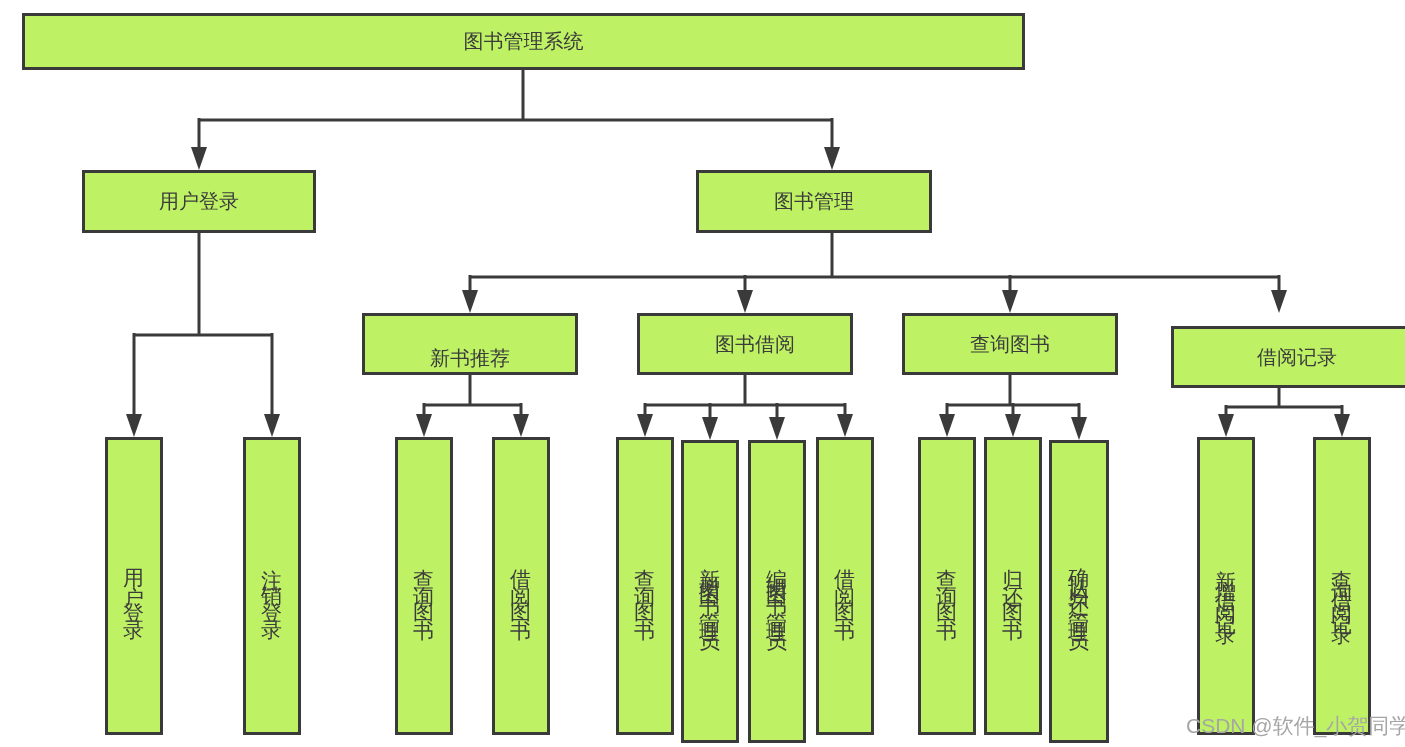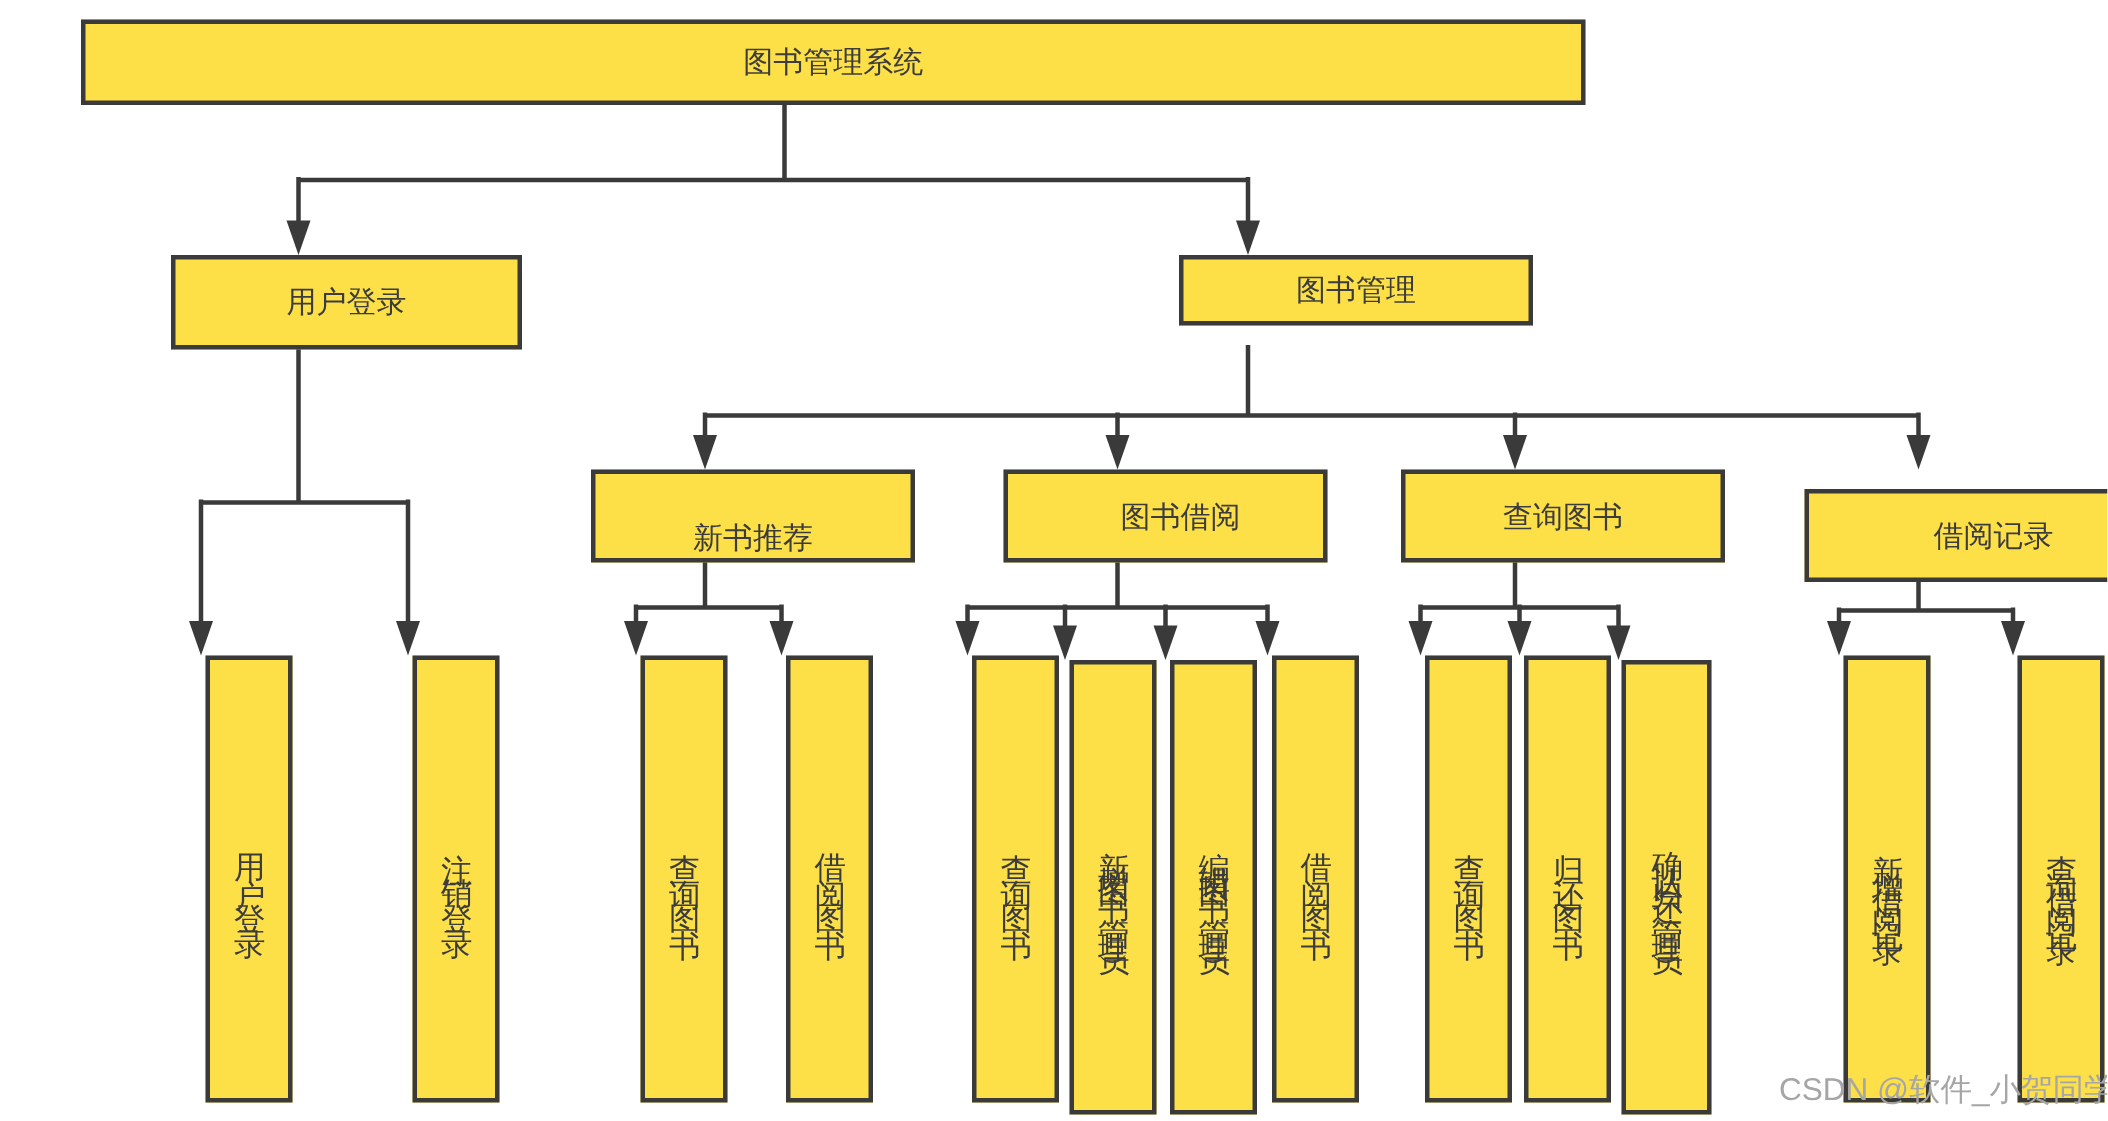--- a/index.html
+++ b/index.html
@@ -9,42 +9,41 @@
     background:#ffffff;
     font-family:"Liberation Sans", sans-serif;
     overflow:hidden;
   }
   #edges{position:absolute;left:0;top:0;z-index:0;}
   #edges line{stroke:#3a3a3a;stroke-width:3;}
   #edges path{fill:#3a3a3a;stroke:none;}
   .node{
     position:absolute;
     box-sizing:border-box;
-    background:#fde047;
+    background:#bef264;
     border:3px solid #3a3a3a;
     color:#3c3c3c;
     display:flex;align-items:center;justify-content:center;
     font-size:20px;
     z-index:1;
     text-align:center;
-    margin-left:32px;
   }
   .node.v span{
     writing-mode:vertical-rl;
     text-orientation:mixed;
     font-size:21px;
     line-height:1;
   }
   .sp4 span{letter-spacing:17px;}
   .sp6 span{letter-spacing:11px;}
   .sp9 span{letter-spacing:9px;}
   
   .n-root{left:22px;top:13px;width:1003px;height:57px;}
   .n-user-login{left:82px;top:170px;width:234px;height:63px;}
-  .n-book-mgmt{left:754px;top:170px;width:236px;height:47px;}
+  .n-book-mgmt{left:696px;top:170px;width:236px;height:63px;}
   .n-new-rec{left:362px;top:313px;width:216px;height:62px;align-items:flex-end;}
   .n-book-borrow{left:637px;top:313px;width:216px;height:62px;padding-left:20px;}
   .n-cur-borrow{left:902px;top:313px;width:216px;height:62px;}
   .n-borrow-rec{left:1171px;top:326px;width:252px;height:62px;}
   .l-user-login{left:105px;top:437px;width:58px;height:298px;}
   .l-logout{left:243px;top:437px;width:58px;height:298px;}
   .l-query1{left:395px;top:437px;width:58px;height:298px;}
   .l-borrow1{left:492px;top:437px;width:58px;height:298px;}
   .l-query2{left:616px;top:437px;width:58px;height:298px;}
   .l-add-book{left:681px;top:440px;width:58px;height:303px;}

